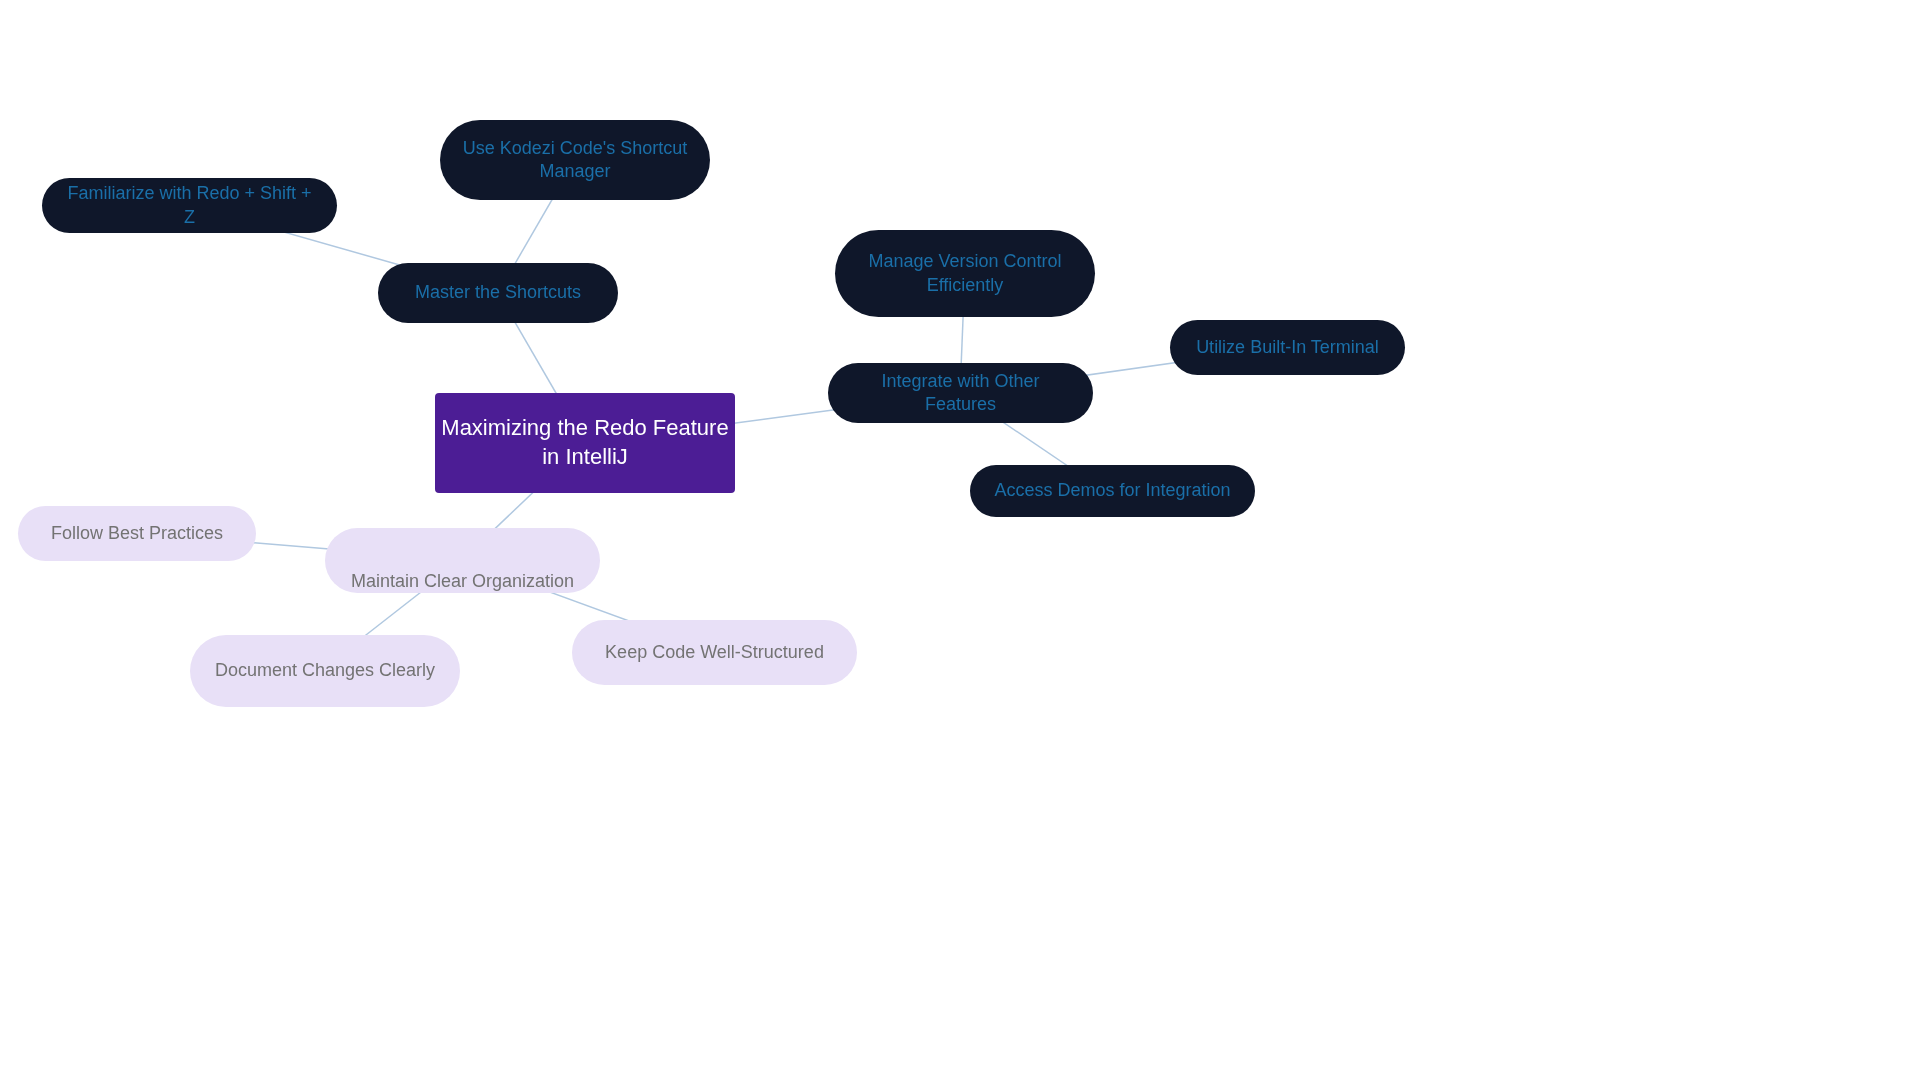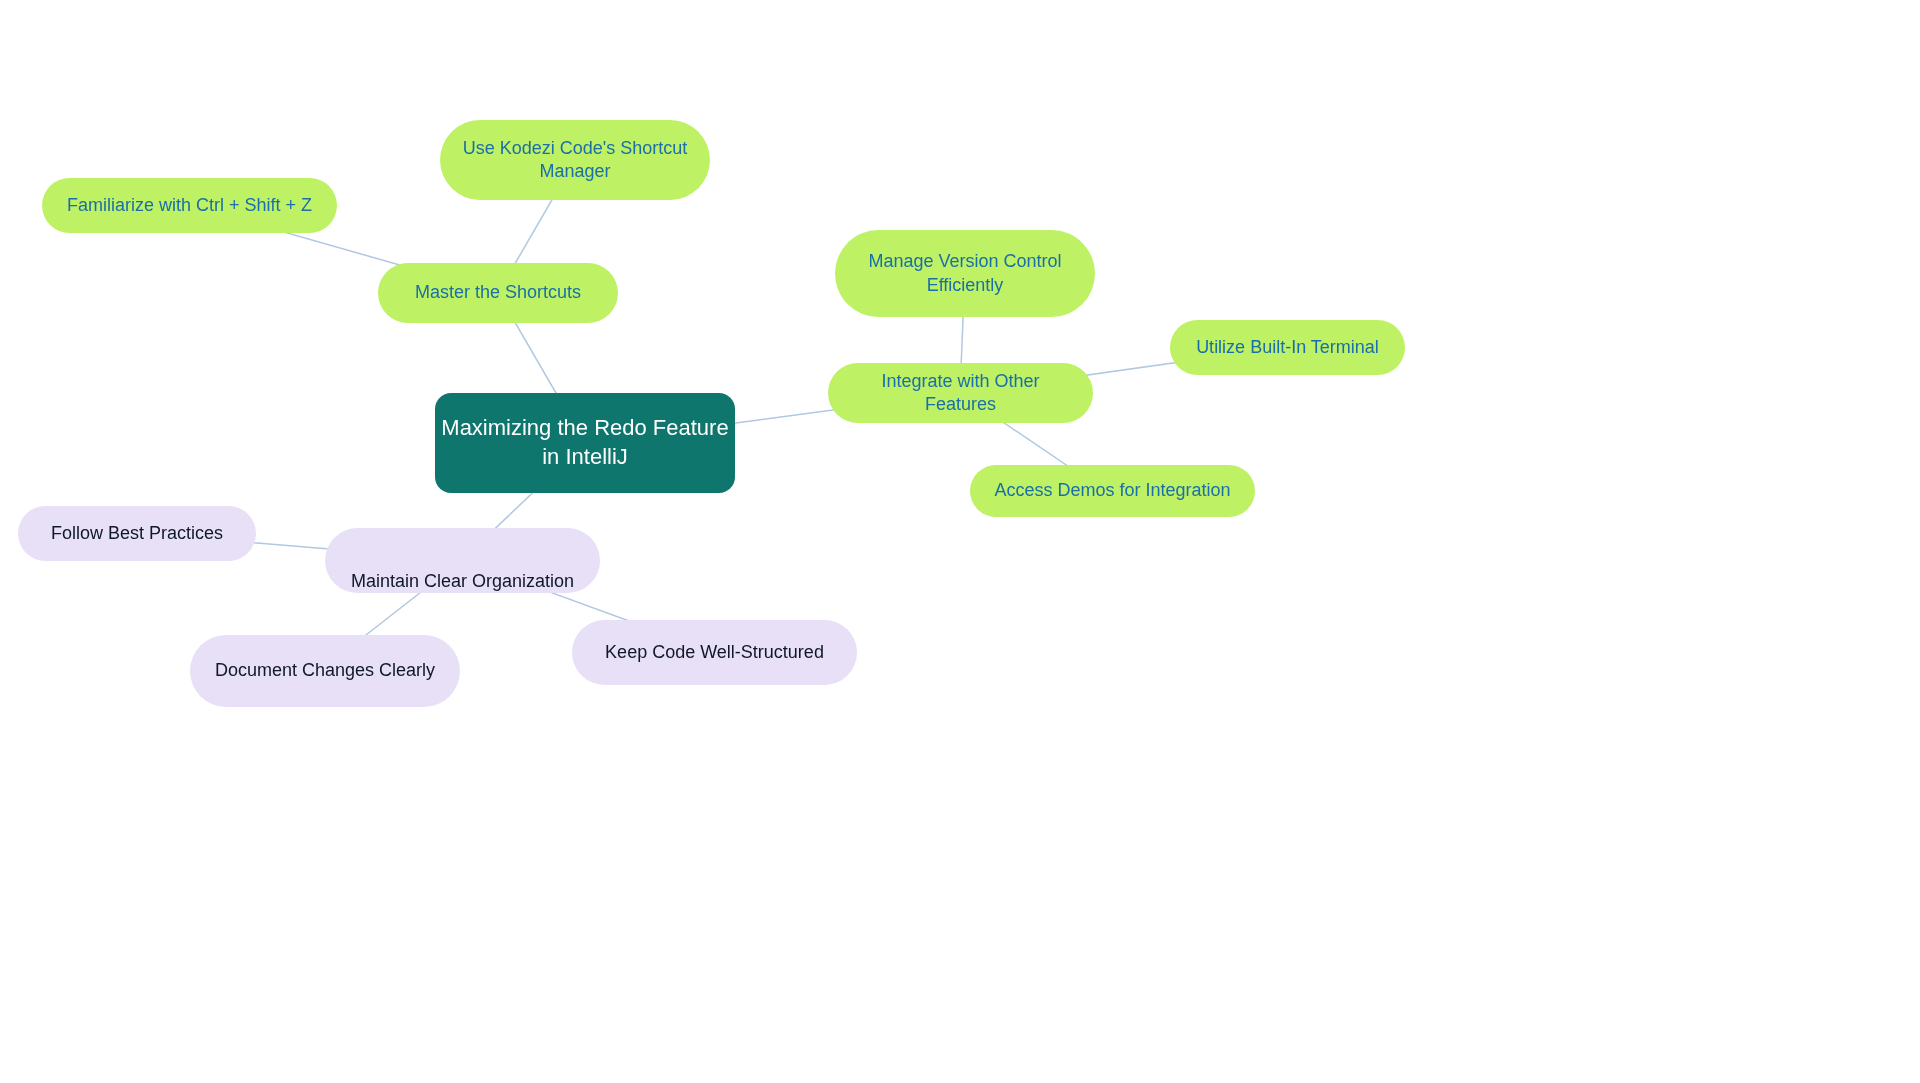--- a/index.html
+++ b/index.html
@@ -22,37 +22,37 @@
       position: absolute;
       border-radius: 50px;
       display: flex;
       align-items: center;
       justify-content: center;
       text-align: center;
       cursor: pointer;
       line-height: 1.3;
     }
     .node-center {
-      background: #0f766e;
+      background: #4c1d95;
       color: #ffffff;
       font-size: 22px;
       font-weight: 500;
       width: 290px;
       height: 100px;
-      border-radius: 16px;
+      border-radius: 4px;
     }
     .node-blue {
-      background: #bef264;
+      background: #0f172a;
       color: #1a6fa8;
       font-size: 18px;
       font-weight: 400;
     }
     .node-purple {
       background: #e8e0f7;
-      color: #0f172a;
+      color: #737373;
       font-size: 18px;
       font-weight: 400;
     }
   </style>
 </head>
 <body>
 
 <svg class="connections" id="svg-connections">
 
 <line x1="585" y1="443" x2="498" y2="293" stroke="#b0c8e0" stroke-width="1.5"></line>
@@ -74,21 +74,21 @@
 
 <div class="node node-blue" style="left: 378px; top: 263px; width: 240px; height: 60px; padding: 0 20px;">
   <span>Master the Shortcuts</span>
 </div>
 
 <div class="node node-blue" style="left: 440px; top: 120px; width: 270px; height: 80px; padding: 0 20px;">
   <span>Use Kodezi Code's Shortcut Manager</span>
 </div>
 
 <div class="node node-blue" style="left: 42px; top: 178px; width: 295px; height: 55px; padding: 0 20px;">
-  <span>Familiarize with Ctrl + Shift + Z</span>
+  <span>Familiarize with Redo + Shift + Z</span>
 </div>
 
 <div class="node node-blue" style="left: 828px; top: 363px; width: 265px; height: 60px; padding: 0 20px;">
   <span>Integrate with Other Features</span>
 </div>
 
 <div class="node node-blue" style="left: 835px; top: 230px; width: 260px; height: 87px; padding: 0 20px;">
   <span>Manage Version Control Efficiently</span>
 </div>
 

